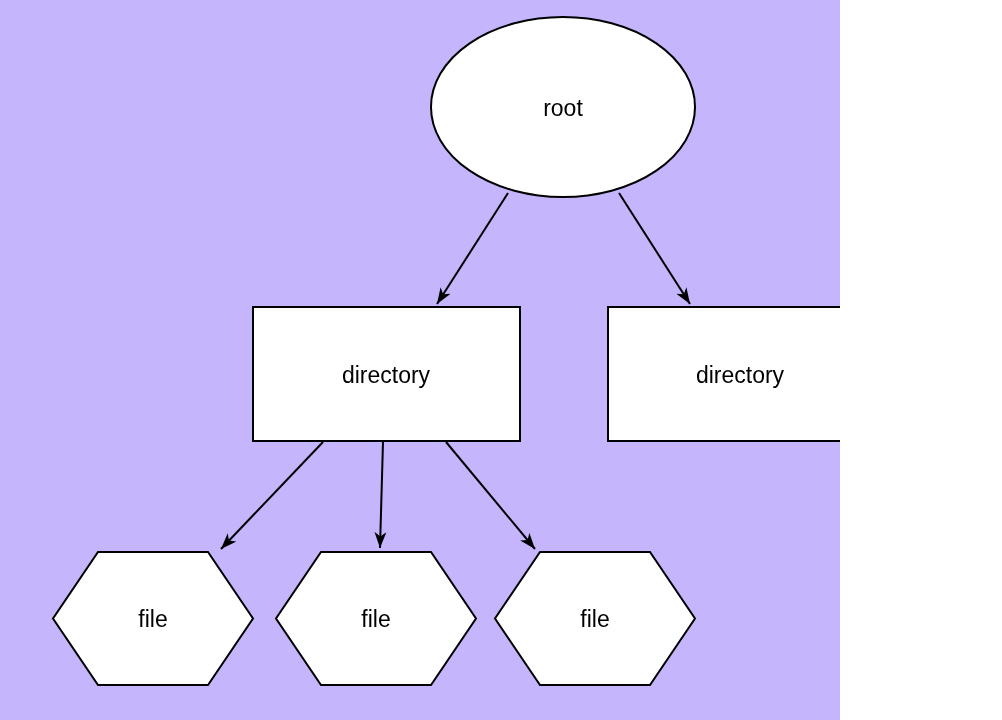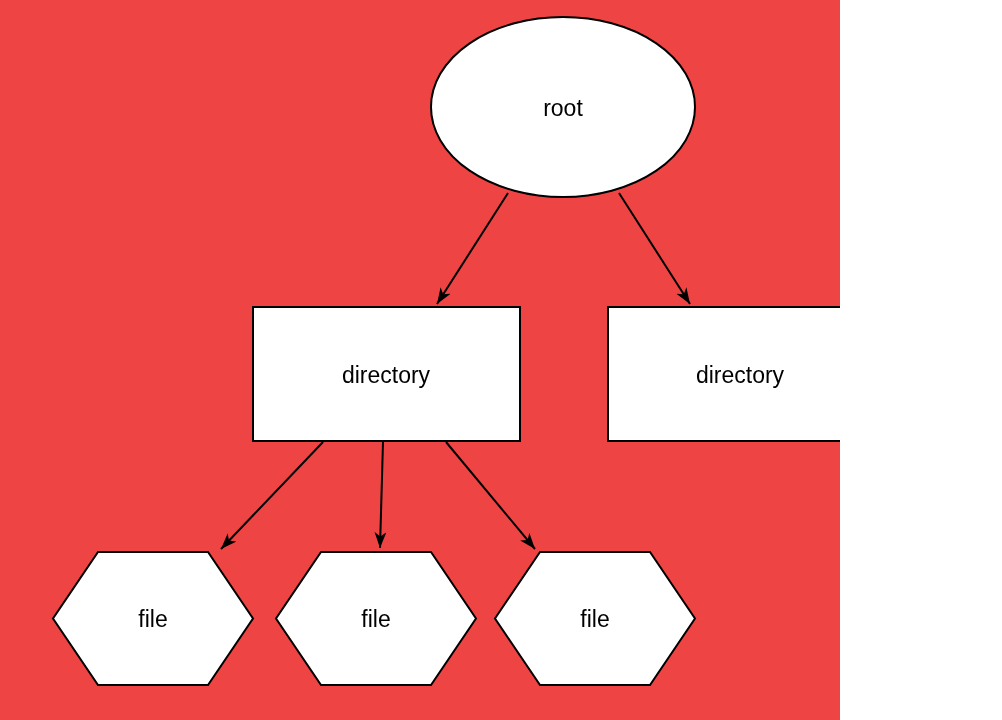--- a/index.html
+++ b/index.html
@@ -4,21 +4,21 @@
 <style>
   html, body {
     margin: 0;
     padding: 0;
     background: #ffffff;
   }
   .canvas-wrap {
     position: relative;
     width: 840px;
     height: 720px;
-    background: #ef4444;
+    background: #c4b5fd;
     overflow: hidden;
     font-family: "Liberation Sans", sans-serif;
   }
   svg.diagram {
     display: block;
     width: 1002px;
     height: 720px;
   }
   .shape {
     fill: #ffffff;

